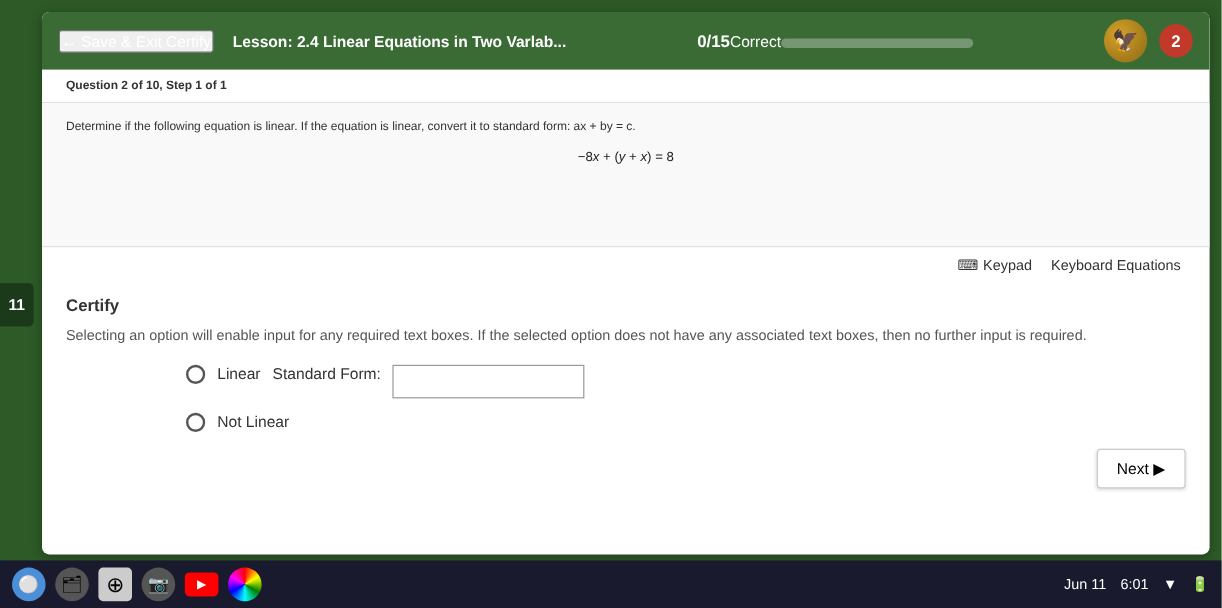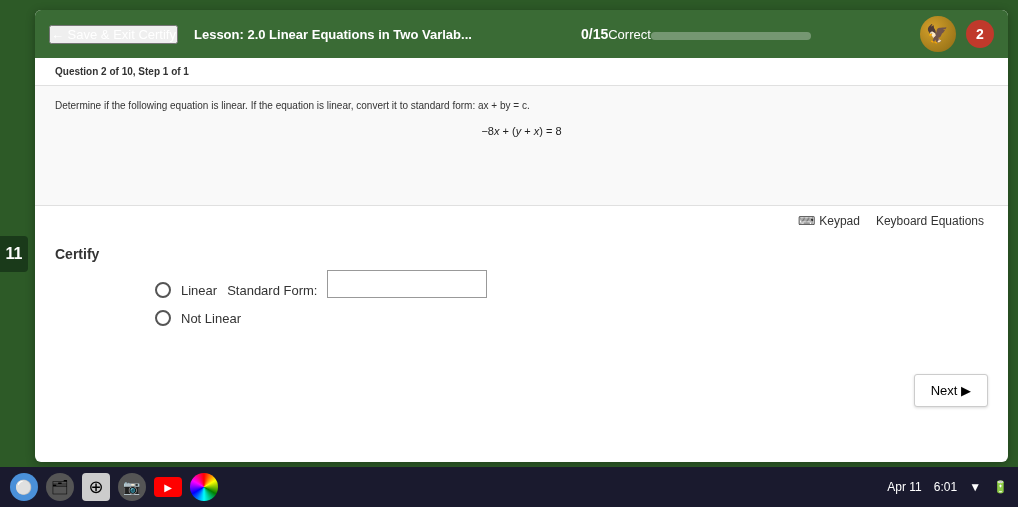--- a/index.html
+++ b/index.html
@@ -62,21 +62,21 @@
       left: 0;
       top: 50%;
       transform: translateY(-50%);
       background: #1a3a1a;
       color: white;
       width: 28px;
       height: 36px;
       display: flex;
       align-items: center;
       justify-content: center;
-      font-size: 16px;
+      font-size: 13px;
       font-weight: bold;
       border-radius: 0 4px 4px 0;
       z-index: 5;
     }
 
     
     .main-window {
       position: absolute;
       top: 10px;
       left: 35px;
@@ -230,21 +230,21 @@
       line-height: 1.5;
     }
     .options-row {
       display: flex;
       flex-direction: column;
       gap: 12px;
       padding-left: 100px;
     }
     .option-item {
       display: flex;
-      align-items: flex-end;
+      align-items: flex-start;
       gap: 10px;
       font-size: 13px;
       color: #333;
       cursor: pointer;
     }
     .radio-circle {
       width: 16px;
       height: 16px;
       border-radius: 50%;
       border: 2px solid #555;
@@ -287,21 +287,21 @@
 
 <div class="left-tab">
   <span>11</span>
 </div>
 
 <div class="main-window">
 
   <div class="header">
     <div class="header-left">
       <button class="save-exit-btn">← Save &amp; Exit Certify</button>
-      <span class="lesson-title">Lesson: 2.0 Linear Equations in Two Varlab...</span>
+      <span class="lesson-title">Lesson: 2.4 Linear Equations in Two Varlab...</span>
     </div>
     <div class="header-center">
       <span class="score-text">0/15</span>
       <span>Correct</span>
       <div class="progress-bar-bg">
         <div class="progress-bar-fill" style="width: 0%"></div>
       </div>
     </div>
     <div class="header-right">
       <div class="avatar-coin">🦅</div>
@@ -323,20 +323,21 @@
       <span>⌨</span>
       <span>Keypad</span>
     </button>
     <button class="keypad-btn">
       <span>Keyboard Equations</span>
     </button>
   </div>
 
   <div class="answer-section">
     <div class="answer-label">Certify</div>
+    <p class="answer-instruction">Selecting an option will enable input for any required text boxes. If the selected option does not have any associated text boxes, then no further input is required.</p>
 
     <div class="options-row">
 
       <div class="option-item">
         <div class="radio-circle"></div>
         <span>Linear</span>
         <span>Standard Form:</span>
         <input type="text" class="standard-form-input" placeholder="" style="">
       </div>
 
@@ -356,18 +357,18 @@
 <div class="taskbar">
   <div class="taskbar-left">
     <div class="taskbar-icon launcher">⚪</div>
     <div class="taskbar-icon files">🗂</div>
     <div class="taskbar-icon chrome" style="font-size:18px;">⊕</div>
     <div class="taskbar-icon camera">📷</div>
     <div class="taskbar-icon youtube" style="color:white; font-size:10px; border-radius:4px; width:28px; height:20px;">▶</div>
     <div class="taskbar-icon colorwheel"></div>
   </div>
   <div class="taskbar-right">
-    <span>Apr 11</span>
+    <span>Jun 11</span>
     <span>6:01</span>
     <span>▼</span>
     <span>🔋</span>
   </div>
 </div>
 
 </body></html>

